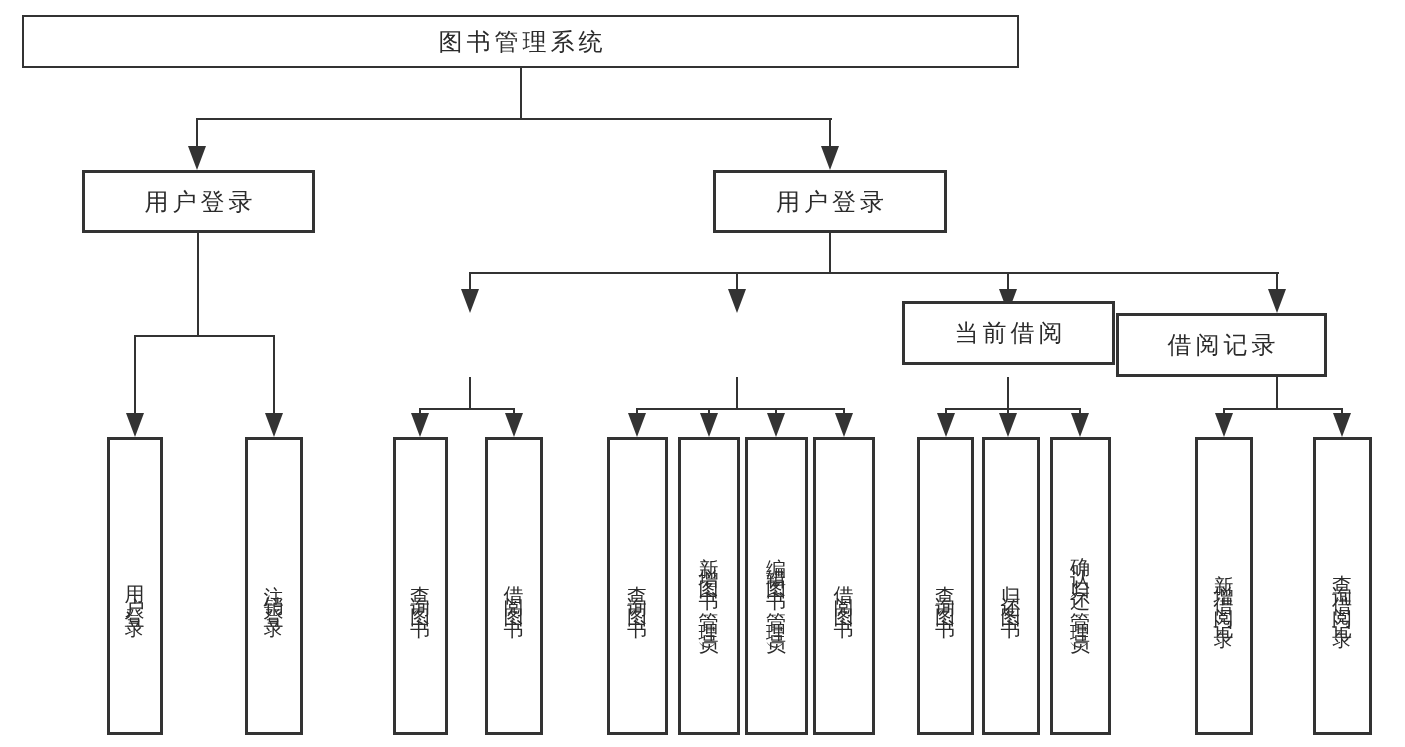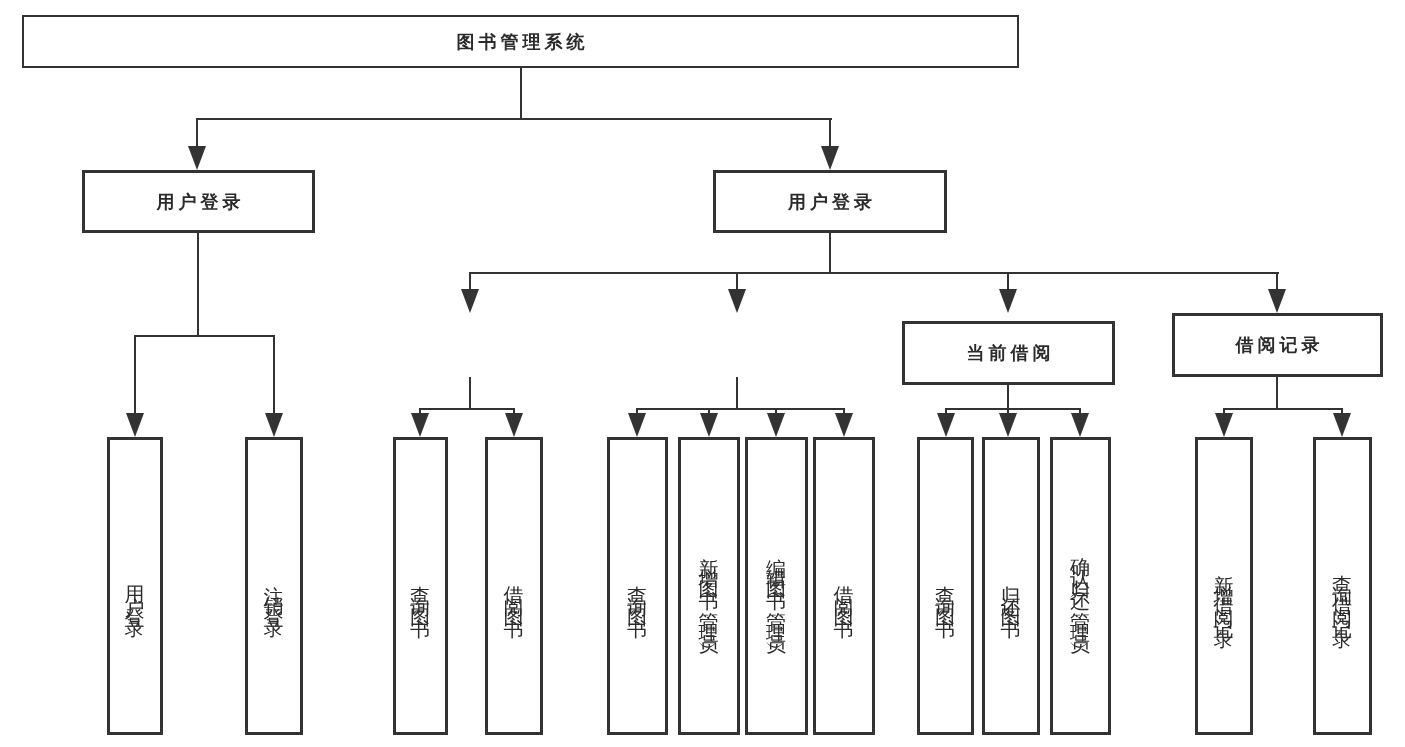--- a/index.html
+++ b/index.html
@@ -25,26 +25,25 @@
   .box {
     position: absolute;
     border: 3px solid var(--border);
     background: var(--background);
     display: flex;
     align-items: center;
     justify-content: center;
     z-index: 2;
   }
   .box .lbl {
-    font-size: 18px;
+    font-size: 24px;
     color: var(--text);
     letter-spacing: 4px;
     text-indent: 4px;
     white-space: nowrap;
-    font-weight: bold;
   }
   .box.root { border-width: 2.5px; }
 
   
   .vbox {
     position: absolute;
     top: 437px;
     height: 298px;
     border: 3px solid var(--border);
     background: var(--background);
@@ -128,24 +127,24 @@
   <div class="h" style="left:469px;top:272px;width:810px;"></div>
   <div class="v" style="left:469px;top:272px;height:20px;"></div>
   <div class="arr" style="left:461px;top:289px;"></div>
   <div class="v" style="left:736px;top:272px;height:20px;"></div>
   <div class="arr" style="left:728px;top:289px;"></div>
   <div class="v" style="left:1007px;top:272px;height:20px;"></div>
   <div class="arr" style="left:999px;top:289px;"></div>
   <div class="v" style="left:1276px;top:272px;height:20px;"></div>
   <div class="arr" style="left:1268px;top:289px;"></div>
 
-  <div class="box" style="left:902px;top:321px;width:213px;height:64px;">
+  <div class="box" style="left:902px;top:301px;width:213px;height:64px;">
     <span class="lbl">当前借阅</span>
   </div>
-  <div class="box" style="left:1172px;top:313px;width:211px;height:64px;text-align:center;">
+  <div class="box" style="left:1116px;top:313px;width:211px;height:64px;text-align:center;">
     <span class="lbl">借阅记录</span>
   </div>
 
   <div class="v" style="left:469px;top:377px;height:31px;"></div>
   <div class="h" style="left:419px;top:408px;width:96px;"></div>
   <div class="v" style="left:419px;top:408px;height:8px;"></div>
   <div class="arr" style="left:411px;top:413px;"></div>
   <div class="v" style="left:513px;top:408px;height:8px;"></div>
   <div class="arr" style="left:505px;top:413px;"></div>
 

